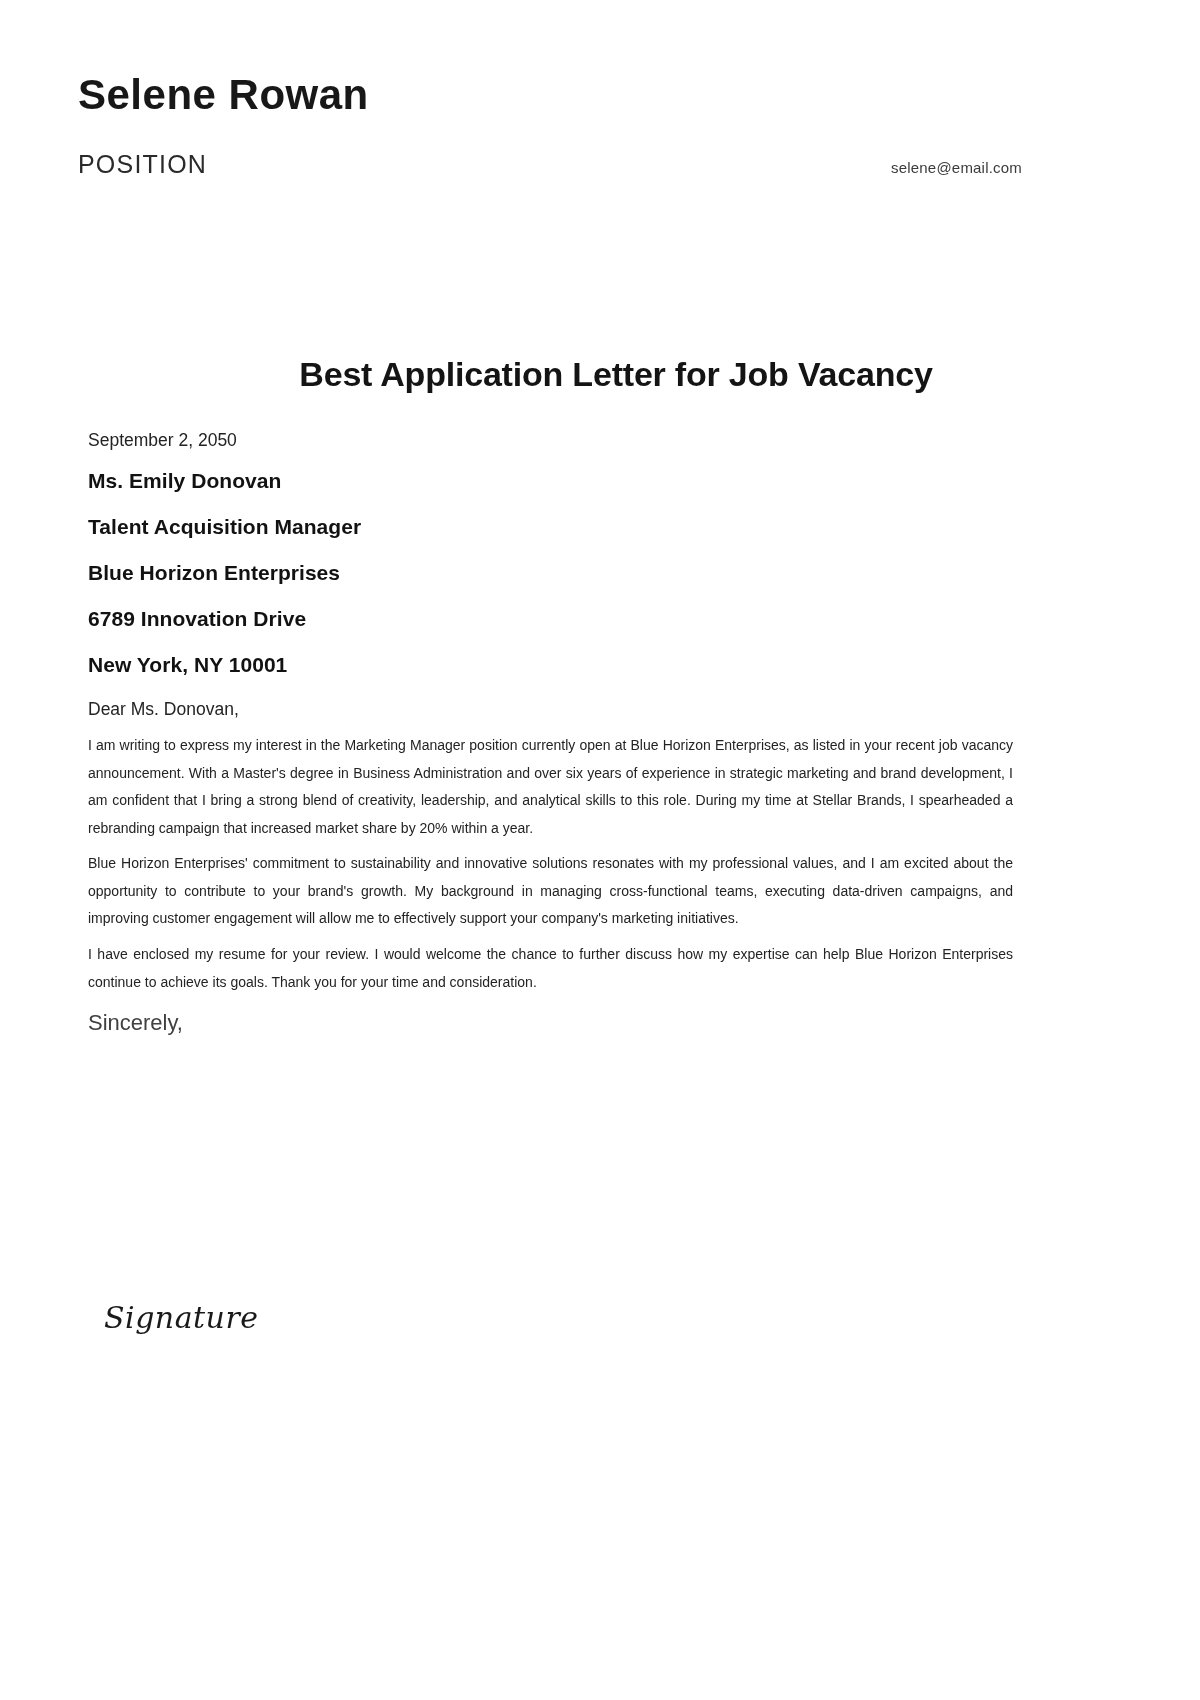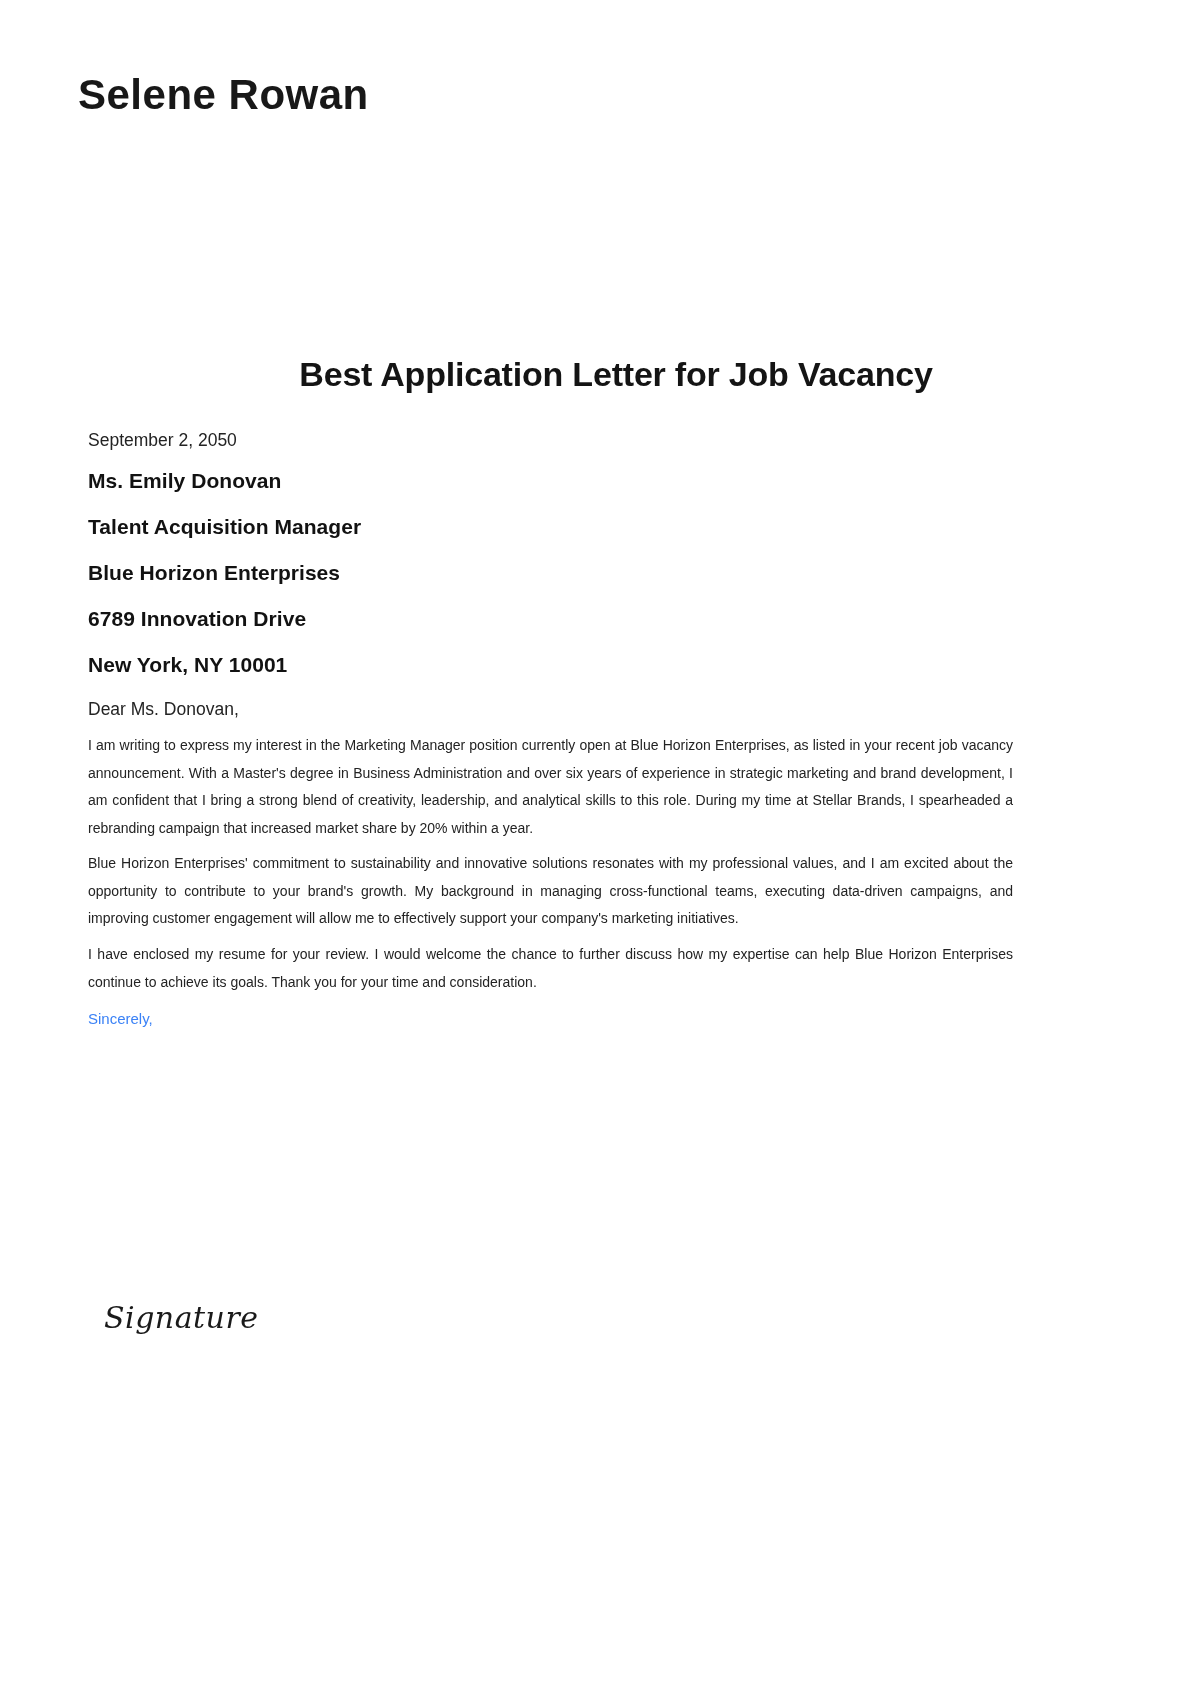--- a/index.html
+++ b/index.html
@@ -95,22 +95,22 @@
     margin-bottom: 12px;
   }
   .para {
     font-size: 14px;
     line-height: 1.97;
     color: #232323;
     text-align: justify;
     margin: 0 0 8px 0;
   }
   .closing {
-    font-size: 15px;
-    color: #3b82f6;
+    font-size: 22px;
+    color: #404040;
     margin-top: 14px;
   }
 
   
   .signature {
     position: absolute;
     left: 104px;
     top: 1300px;
     font-family: "DejaVu Serif", serif;
     font-style: italic;
@@ -135,20 +135,24 @@
     opacity: 0.92;
   }
 </style>
 </head>
 <body>
 
 <div class="page">
 
   <div class="header">
     <div class="sender-name">Selene Rowan</div>
+    <div class="header-row">
+      <div class="sender-position">POSITION</div>
+      <div class="sender-email">selene@email.com</div>
+    </div>
   </div>
 
   <div class="letter-title">Best Application Letter for Job Vacancy</div>
 
   <div class="letter-body">
     <div class="date-line">September 2, 2050</div>
 
     <div class="recipient-line">Ms. Emily Donovan</div>
     <div class="recipient-line">Talent Acquisition Manager</div>
     <div class="recipient-line">Blue Horizon Enterprises</div>

